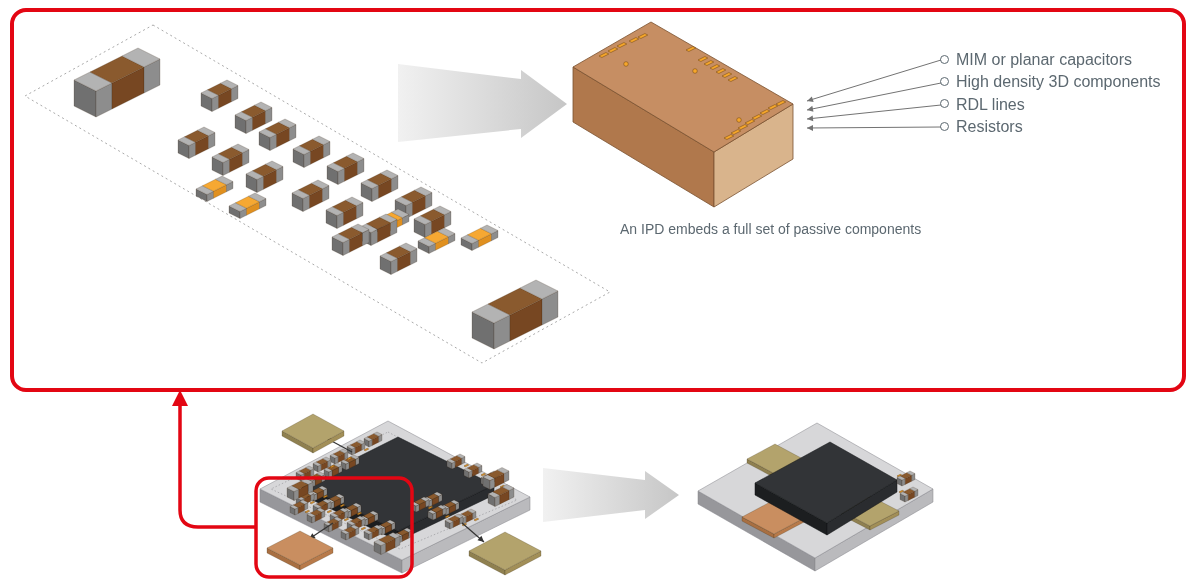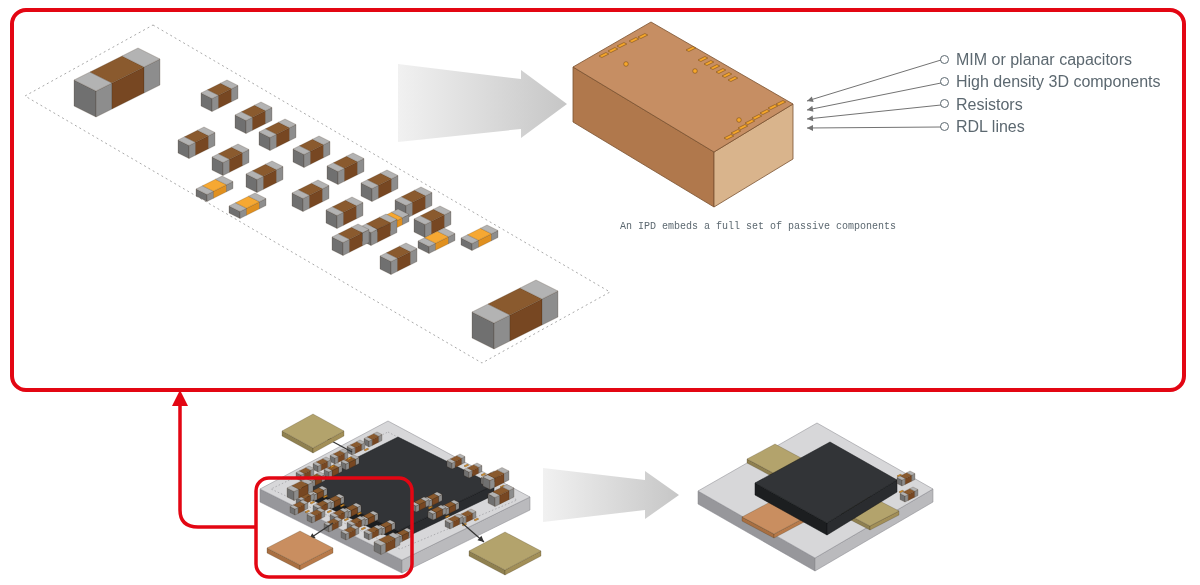--- a/index.html
+++ b/index.html
@@ -9,21 +9,21 @@
              border:4px solid #e30613;border-radius:16px;box-sizing:border-box;background:transparent;}
   svg.art{position:absolute;left:0;}
   #top-art{top:0;width:1200px;height:395px;}
   #bottom-art{top:395px;width:1200px;height:190px;}
   #overlay{top:0;width:1200px;height:585px;pointer-events:none;}
   .callouts{position:absolute;left:940px;top:49px;}
   .callout-row{display:flex;align-items:flex-start;height:22.4px;}
   .bullet{width:7px;height:7px;border:1.5px solid #5c6870;border-radius:50%;
           margin:5.5px 7px 0 0;flex:0 0 auto;}
   .callout-text{font-size:16px;color:#5c6870;line-height:21px;white-space:nowrap;}
-  .caption{position:absolute;left:620px;top:221px;font-size:10px;color:#5c6870;white-space:nowrap;font-family:Liberation Mono, monospace;}
+  .caption{position:absolute;left:620px;top:221px;font-size:14px;color:#5c6870;white-space:nowrap;}
 </style>
 </head>
 <body>
 
 <div class="stage">
 
   <div class="red-panel"></div>
 
   <svg id="top-art" class="art" viewBox="0 0 1200 395">
     <g id="g-dashed">
@@ -245,25 +245,25 @@
     <div class="callout-row">
       <span class="bullet"></span>
       <span class="callout-text">MIM or planar capacitors</span>
     </div>
     <div class="callout-row">
       <span class="bullet"></span>
       <span class="callout-text">High density 3D components</span>
     </div>
     <div class="callout-row">
       <span class="bullet"></span>
-      <span class="callout-text">Resistors</span>
+      <span class="callout-text">RDL lines</span>
     </div>
     <div class="callout-row">
       <span class="bullet"></span>
-      <span class="callout-text">RDL lines</span>
+      <span class="callout-text">Resistors</span>
     </div>
   </div>
 
   <div class="caption">An IPD embeds a full set of passive components</div>
 
   <svg id="bottom-art" class="art" viewBox="0 395 1200 190">
     <g id="g-left">
         <polygon points="260,489 402,560 402,573 260,502" fill="#97979b" stroke-linejoin="round" stroke="#85858a" stroke-width="0.5"></polygon>
         <polygon points="402,560 530,497 530,510 402,573" fill="#bababd" stroke-linejoin="round" stroke="#85858a" stroke-width="0.5"></polygon>
         <polygon points="388,421 530,497 402,560 260,489" fill="#d7d7d9" stroke-linejoin="round" stroke="#85858a" stroke-width="0.5"></polygon>

